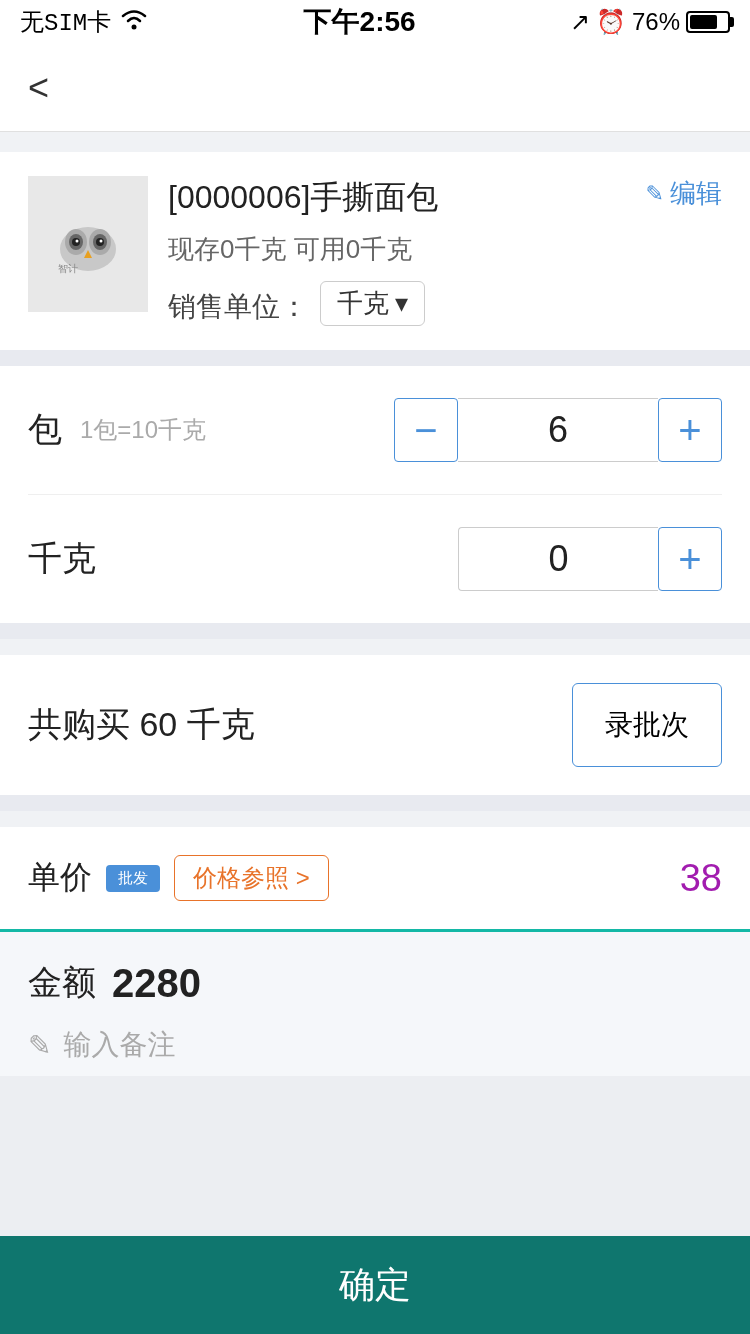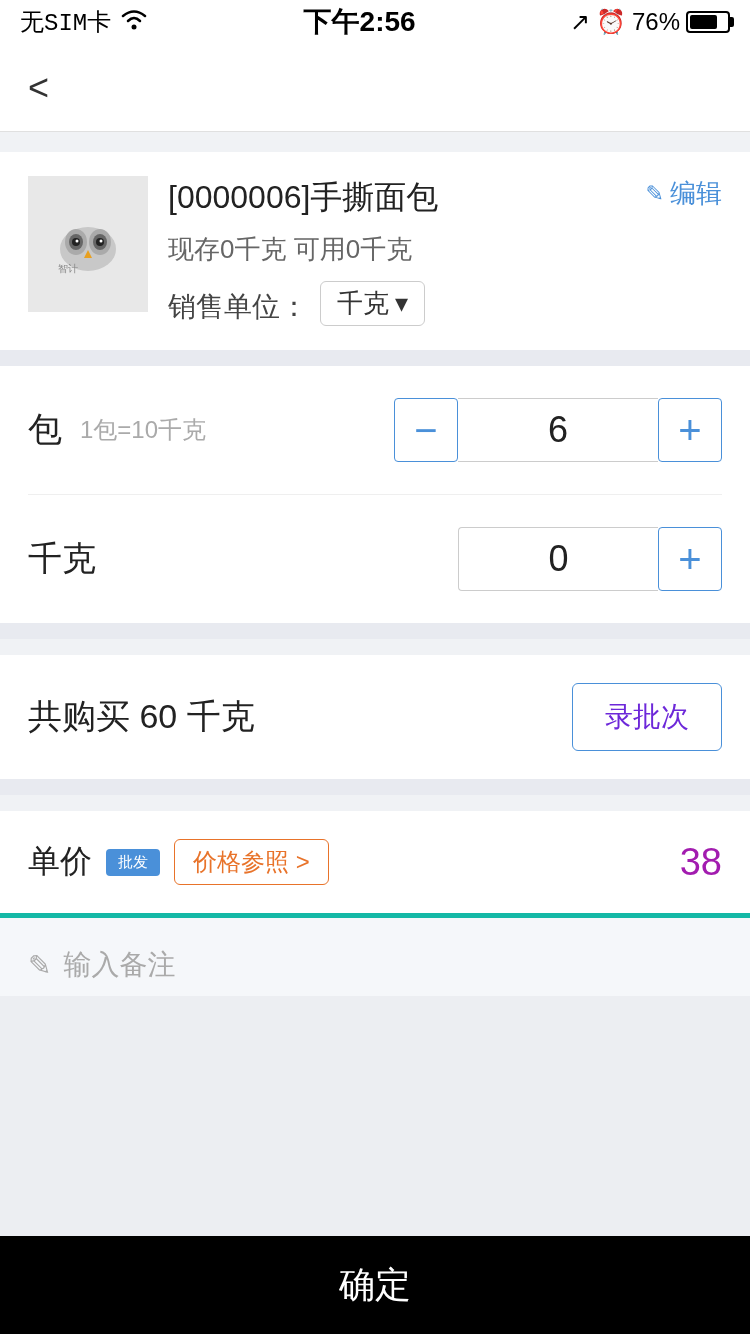--- a/index.html
+++ b/index.html
@@ -201,34 +201,34 @@
       display: flex;
       align-items: center;
       justify-content: space-between;
     }
     .summary-text {
       font-size: 34px;
       color: #222;
     }
     .batch-btn {
       border: 1.5px solid #4a90d9;
-      color: #6d28d9;
-      background: #fff;
-      padding: 14px 32px;
+      color: #000000;
+      background: #fff;
+      padding: 22px 32px;
       font-size: 28px;
       border-radius: 6px;
       cursor: pointer;
     }
 
     
     .price-section {
       background: #fff;
       margin-top: 16px;
       padding: 28px 28px;
-      border-bottom: 5px solid #14b8a6;
+      border-bottom: 3px solid #14b8a6;
     }
     .price-row {
       display: flex;
       align-items: center;
       justify-content: space-between;
     }
     .price-left {
       display: flex;
       align-items: center;
       gap: 14px;
@@ -298,21 +298,21 @@
       min-height: 350px;
     }
 
     
     .bottom-bar {
       position: fixed;
       bottom: 0;
       left: 0;
       width: 750px;
       height: 98px;
-      background: #000000;
+      background: #0f766e;
       display: flex;
       align-items: center;
       justify-content: center;
       cursor: pointer;
     }
     .confirm-btn-label {
       font-size: 36px;
       color: #fff;
       font-weight: 500;
     }
@@ -419,20 +419,24 @@
     <div class="price-left">
       <span class="price-label">单价</span>
       <span class="badge-pifa">批发</span>
       <div class="price-ref-btn">价格参照 &gt;</div>
     </div>
     <div class="price-value">38</div>
   </div>
 </div>
 
 <div class="amount-section">
+  <div class="amount-row">
+    <span class="amount-label">金额</span>
+    <span class="amount-value">2280</span>
+  </div>
   <div class="remark-row">
     <span class="remark-icon">✎</span>
     <span>输入备注</span>
   </div>
 </div>
 
 <div class="grey-area" style="height:340px;"></div>
 
 <div class="bottom-bar">
   <span class="confirm-btn-label">确定</span>

